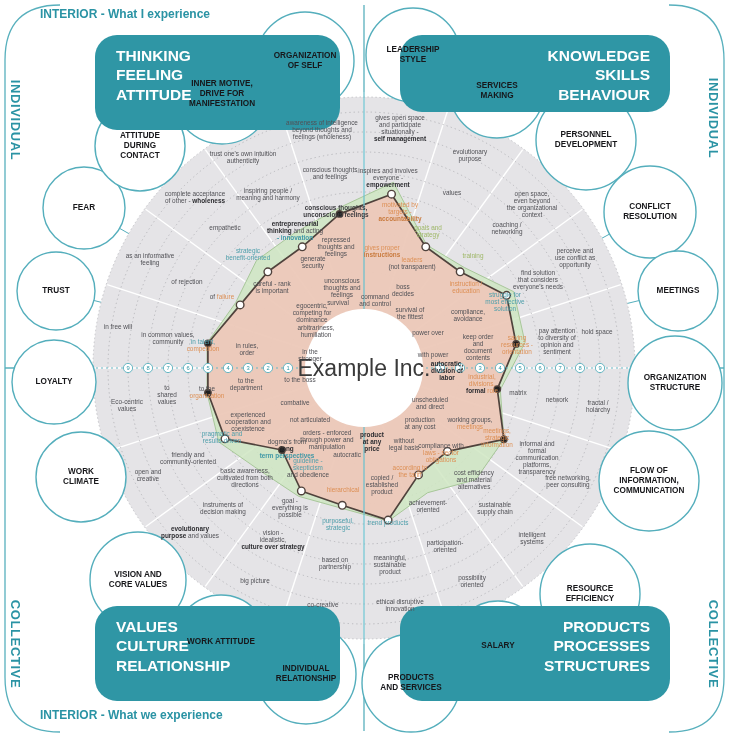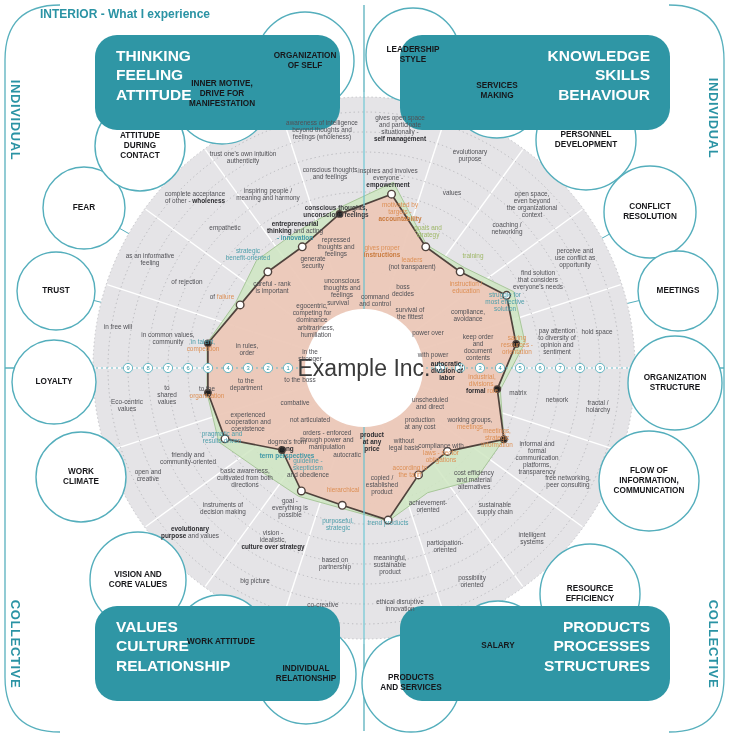--- a/index.html
+++ b/index.html
@@ -162,32 +162,33 @@
       <circle cx="138" cy="580" r="48" fill="#ffffff" stroke="#54aebc" stroke-width="1.4"></circle>
       <circle cx="81" cy="477" r="45" fill="#ffffff" stroke="#54aebc" stroke-width="1.4"></circle>
       <circle cx="54" cy="382" r="42" fill="#ffffff" stroke="#54aebc" stroke-width="1.4"></circle>
       <circle cx="56" cy="291" r="39" fill="#ffffff" stroke="#54aebc" stroke-width="1.4"></circle>
       <circle cx="84" cy="208" r="41" fill="#ffffff" stroke="#54aebc" stroke-width="1.4"></circle>
       <circle cx="140" cy="146" r="45" fill="#ffffff" stroke="#54aebc" stroke-width="1.4"></circle>
       <circle cx="222" cy="94" r="50" fill="#ffffff" stroke="#54aebc" stroke-width="1.4"></circle>
     </svg>
 
   <div class="hdr" style="left:40px;top:7px;">INTERIOR - What I experience</div>
+  <div class="hdr" style="left:40px;top:708px;">INTERIOR - What we experience</div>
 
   <div class="side" style="left:15px;top:120px;">INDIVIDUAL</div>
   <div class="side" style="left:713px;top:118px;">INDIVIDUAL</div>
   <div class="side" style="left:15px;top:644px;">COLLECTIVE</div>
   <div class="side" style="left:713px;top:644px;">COLLECTIVE</div>
 
   <div class="blk left" style="left:95px;top:35px;width:245px;height:95px;">
     <div>THINKING</div>
     <div>FEELING</div>
     <div>ATTITUDE</div>
   </div>
-  <div class="blk right" style="left:400px;top:35px;width:270px;height:95px;">
+  <div class="blk right" style="left:400px;top:35px;width:270px;height:77px;">
     <div>KNOWLEDGE</div>
     <div>SKILLS</div>
     <div>BEHAVIOUR</div>
   </div>
   <div class="blk left" style="left:95px;top:606px;width:245px;height:95px;">
     <div>VALUES</div>
     <div>CULTURE</div>
     <div>RELATIONSHIP</div>
   </div>
   <div class="blk right" style="left:400px;top:606px;width:270px;height:95px;">

